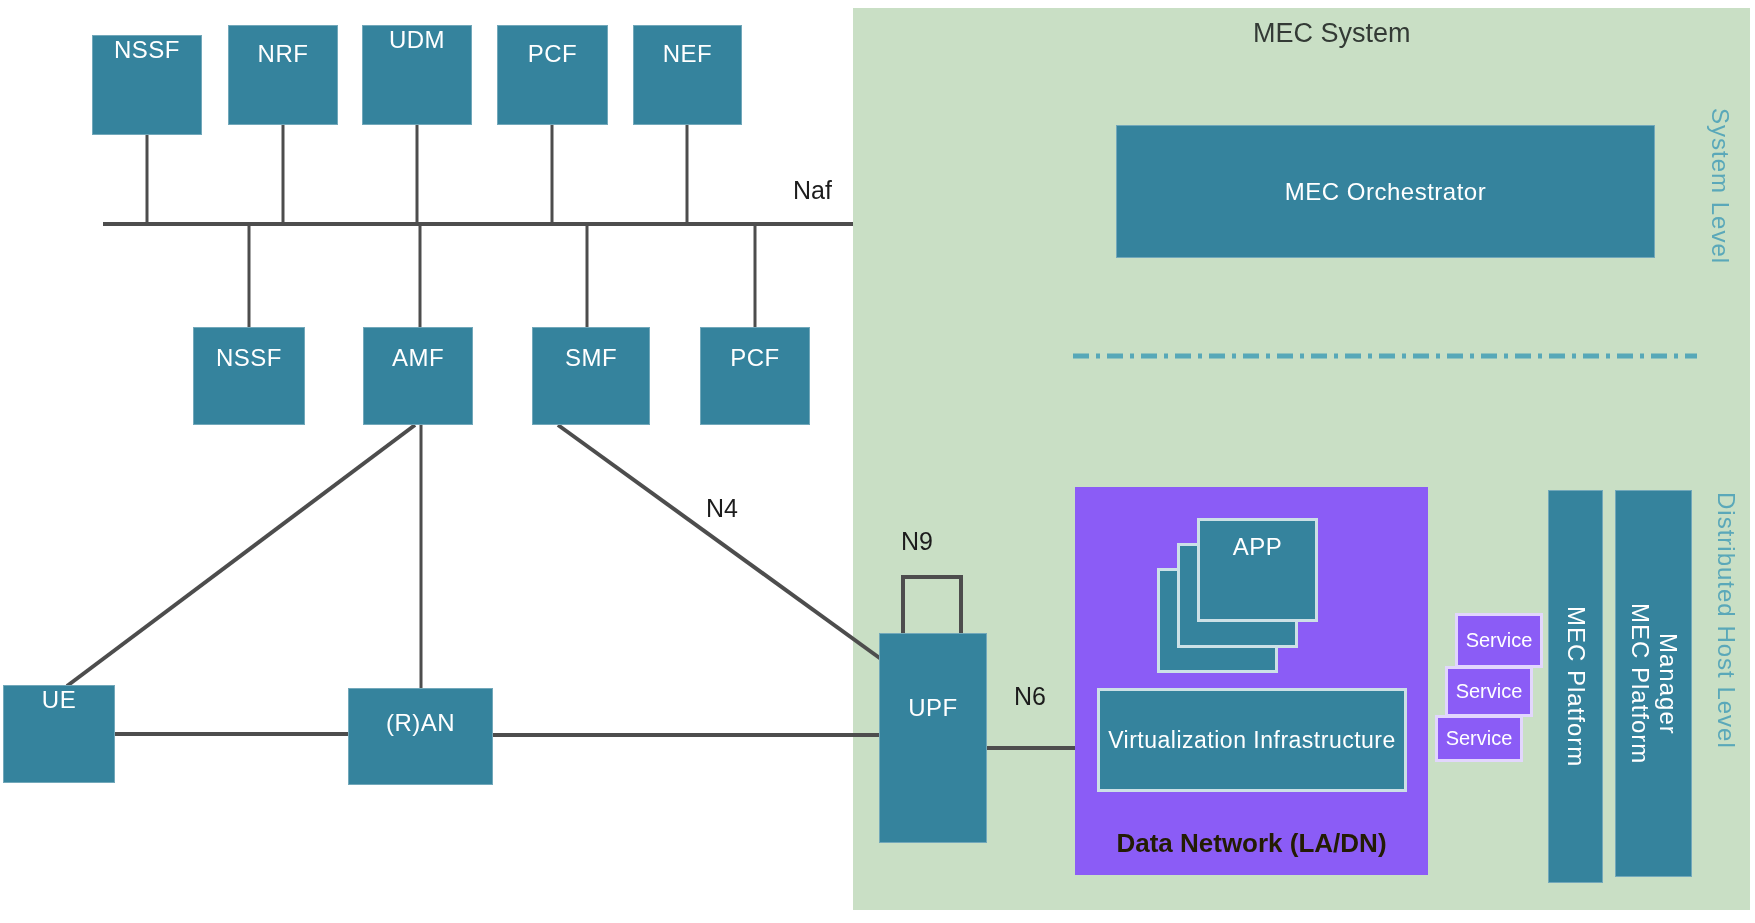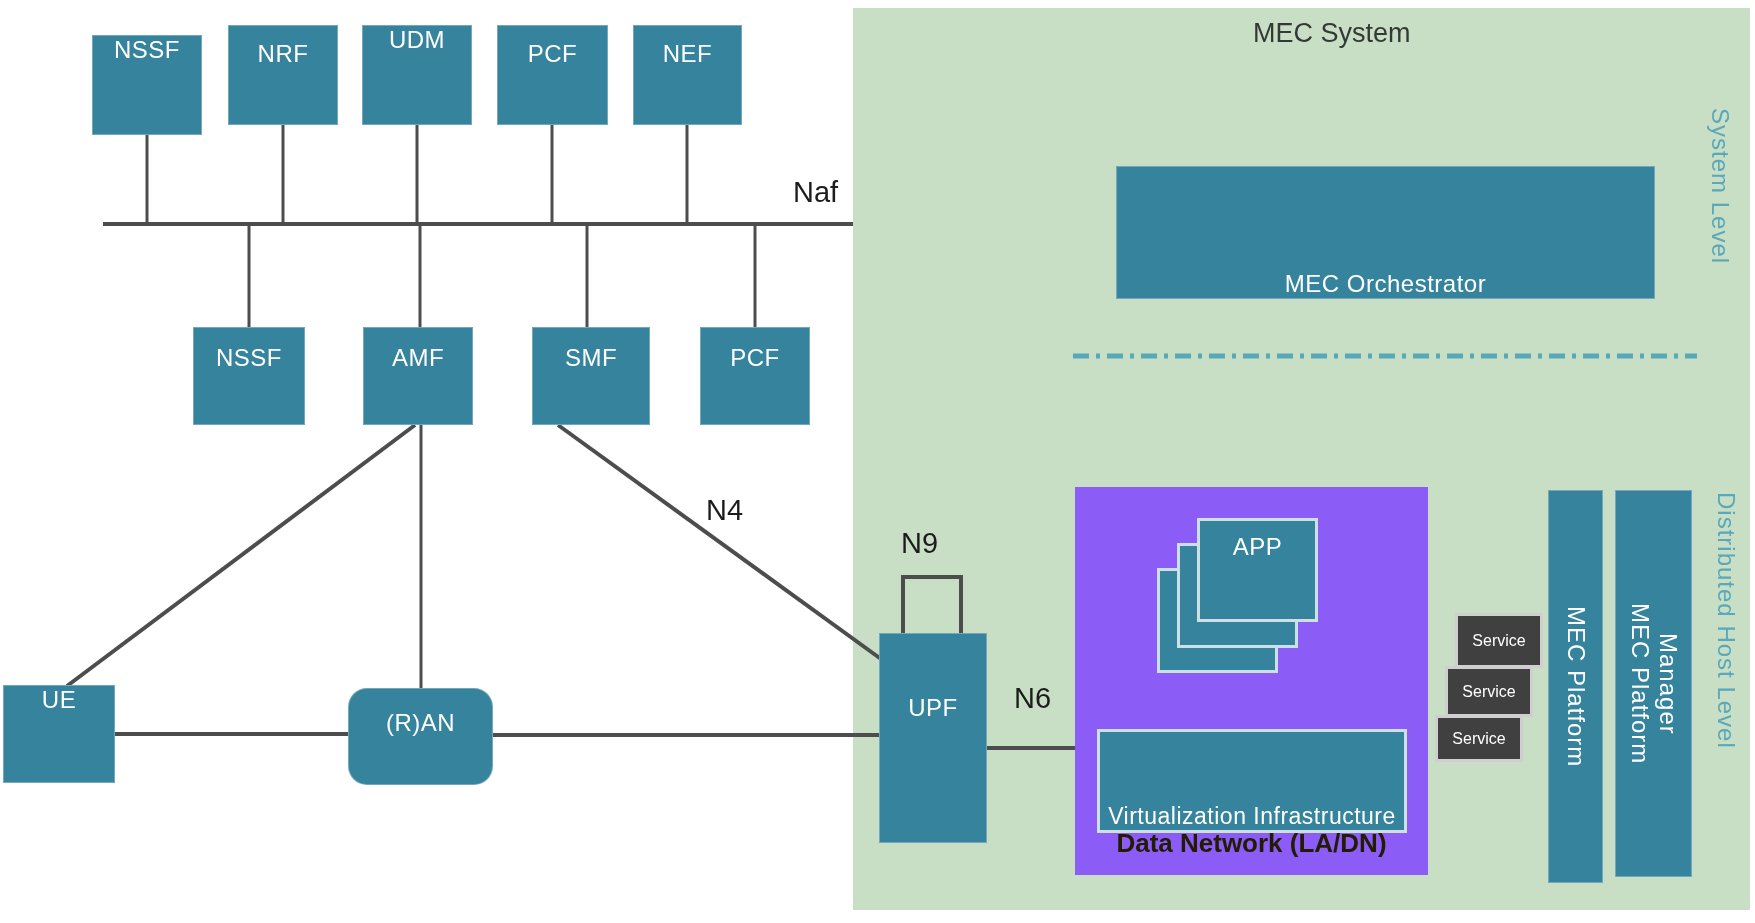--- a/index.html
+++ b/index.html
@@ -11,23 +11,23 @@
     position:absolute;left:853px;top:8px;width:897px;height:902px;
     background:#c9dfc5;z-index:0;
   }
   svg.wires{position:absolute;left:0;top:0;z-index:1;}
   .node{
     position:absolute;box-sizing:border-box;background:#35839d;color:#ffffff;
     display:flex;justify-content:center;align-items:flex-start;
     font-size:24px;letter-spacing:.5px;z-index:2;
     border:1px solid rgba(255,255,255,.3);
   }
-  .node.centered{align-items:flex-end;margin-top:41px;}
+  .node.centered{align-items:center;}
   .framed{border:3px solid rgba(255,255,255,.75);}
-  .lbl{position:absolute;color:#1c1c1c;font-size:29px;z-index:3;white-space:nowrap;}
+  .lbl{position:absolute;color:#1c1c1c;font-size:25px;z-index:3;white-space:nowrap;}
   .title{position:absolute;color:#333a35;font-size:27px;z-index:3;white-space:nowrap;}
   .orange-box{
     position:absolute;left:1075px;top:487px;width:353px;height:388px;
     background:#8b5cf6;z-index:2;
   }
   .dn-label{
     position:absolute;left:0;right:0;bottom:16px;text-align:center;
     color:#231c04;font-size:26px;font-weight:bold;
   }
   .vbar{
@@ -35,23 +35,23 @@
     display:flex;align-items:center;justify-content:center;z-index:2;
     border:1px solid rgba(255,255,255,.3);
   }
   .vtext{writing-mode:vertical-lr;text-align:center;white-space:nowrap;font-size:24px;letter-spacing:1px;}
   .vtext .line{display:block;}
   .side-label{
     position:absolute;display:flex;align-items:center;justify-content:center;
     color:#5aa8b9;font-size:26px;z-index:2;letter-spacing:1px;
   }
   .service{
-    position:absolute;box-sizing:border-box;background:#404040;color:#fff;
+    position:absolute;box-sizing:border-box;background:#8b5cf6;color:#fff;
     border:3px solid rgba(255,255,255,.75);display:flex;align-items:center;justify-content:center;
-    font-size:16px;z-index:2;
+    font-size:20px;z-index:2;
   }
   .applayer{
     position:absolute;box-sizing:border-box;background:#35839d;
     border:3px solid rgba(230,242,245,.85);z-index:2;
   }
 </style>
 </head>
 <body>
 
 <div class="canvas">
@@ -113,21 +113,21 @@
   <div class="node" style="left:532px;top:327px;width:118px;height:98px;padding-top:16px;">
       <span>SMF</span>
     </div>
   <div class="node" style="left:700px;top:327px;width:110px;height:98px;padding-top:16px;">
       <span>PCF</span>
     </div>
 
   <div class="node" style="left:3px;top:685px;width:112px;height:98px;">
       <span>UE</span>
     </div>
-  <div class="node" style="left:348px;top:688px;width:145px;height:97px;padding-top:20px;border-radius:19px;">
+  <div class="node" style="left:348px;top:688px;width:145px;height:97px;padding-top:20px;">
       <span>(R)AN</span>
     </div>
   <div class="node" style="left:879px;top:633px;width:108px;height:210px;padding-top:60px;">
       <span>UPF</span>
     </div>
 
   <div class="lbl" style="left:706px;top:494px;">N4</div>
   <div class="lbl" style="left:901px;top:527px;">N9</div>
   <div class="lbl" style="left:1014px;top:682px;">N6</div>
 

